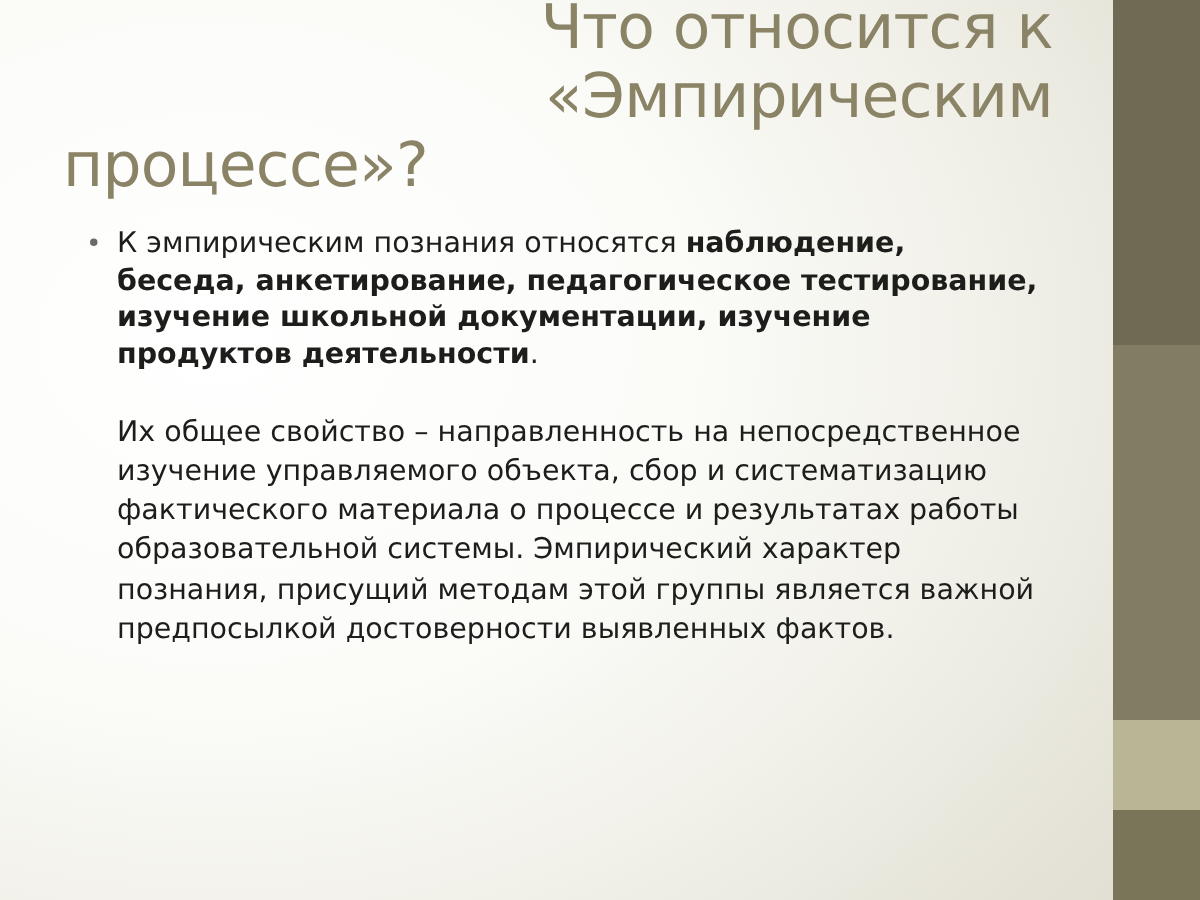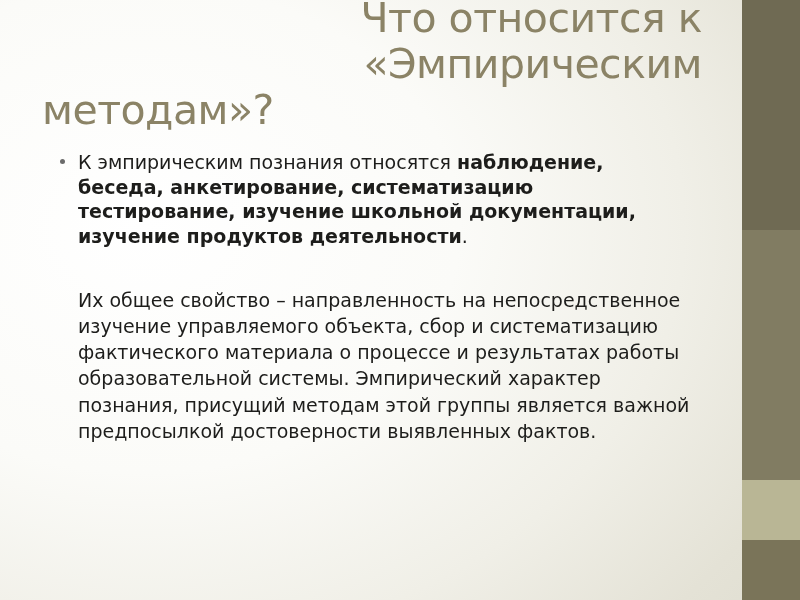--- a/index.html
+++ b/index.html
@@ -80,47 +80,47 @@
   .para {
     font-size: 19px;
     line-height: 1.30;
     color: #1d1d1b;
     margin: 0;
   }
   .para b {
     font-weight: bold;
   }
   .para.second {
-    margin-top: 38px;
+    margin-top: 26px;
     padding-left: 26px;
     line-height: 1.38;
   }
 </style>
 </head>
 <body>
 
 <div class="slide">
 
   <div class="right-bar">
     <div class="bar-seg seg-1"></div>
     <div class="bar-seg seg-2"></div>
     <div class="bar-seg seg-3"></div>
     <div class="bar-seg seg-4"></div>
   </div>
 
   <div class="title">
     <span class="l1">Что относится к</span>
     <span class="l2">«Эмпирическим</span>
-    <span class="l3">методам»?</span>
+    <span class="l3">процессе»?</span>
   </div>
 
   <div class="body-block">
 
     <div class="bullet-row">
       <span class="bullet-dot"></span>
-      <p class="para"><span>К эмпирическим познания относятся </span><b>наблюдение, беседа, анкетирование, систематизацию тестирование, изучение школьной документации, изучение продуктов деятельности</b><span>.</span></p>
+      <p class="para"><span>К эмпирическим познания относятся </span><b>наблюдение, беседа, анкетирование, педагогическое тестирование, изучение школьной документации, изучение продуктов деятельности</b><span>.</span></p>
     </div>
 
     <p class="para second">Их общее свойство – направленность на непосредственное изучение управляемого объекта, сбор и систематизацию фактического материала о процессе и результатах работы образовательной системы. Эмпирический характер познания, присущий методам этой группы является важной предпосылкой достоверности выявленных фактов.</p>
 
   </div>
 
 </div>
 
 </body></html>

